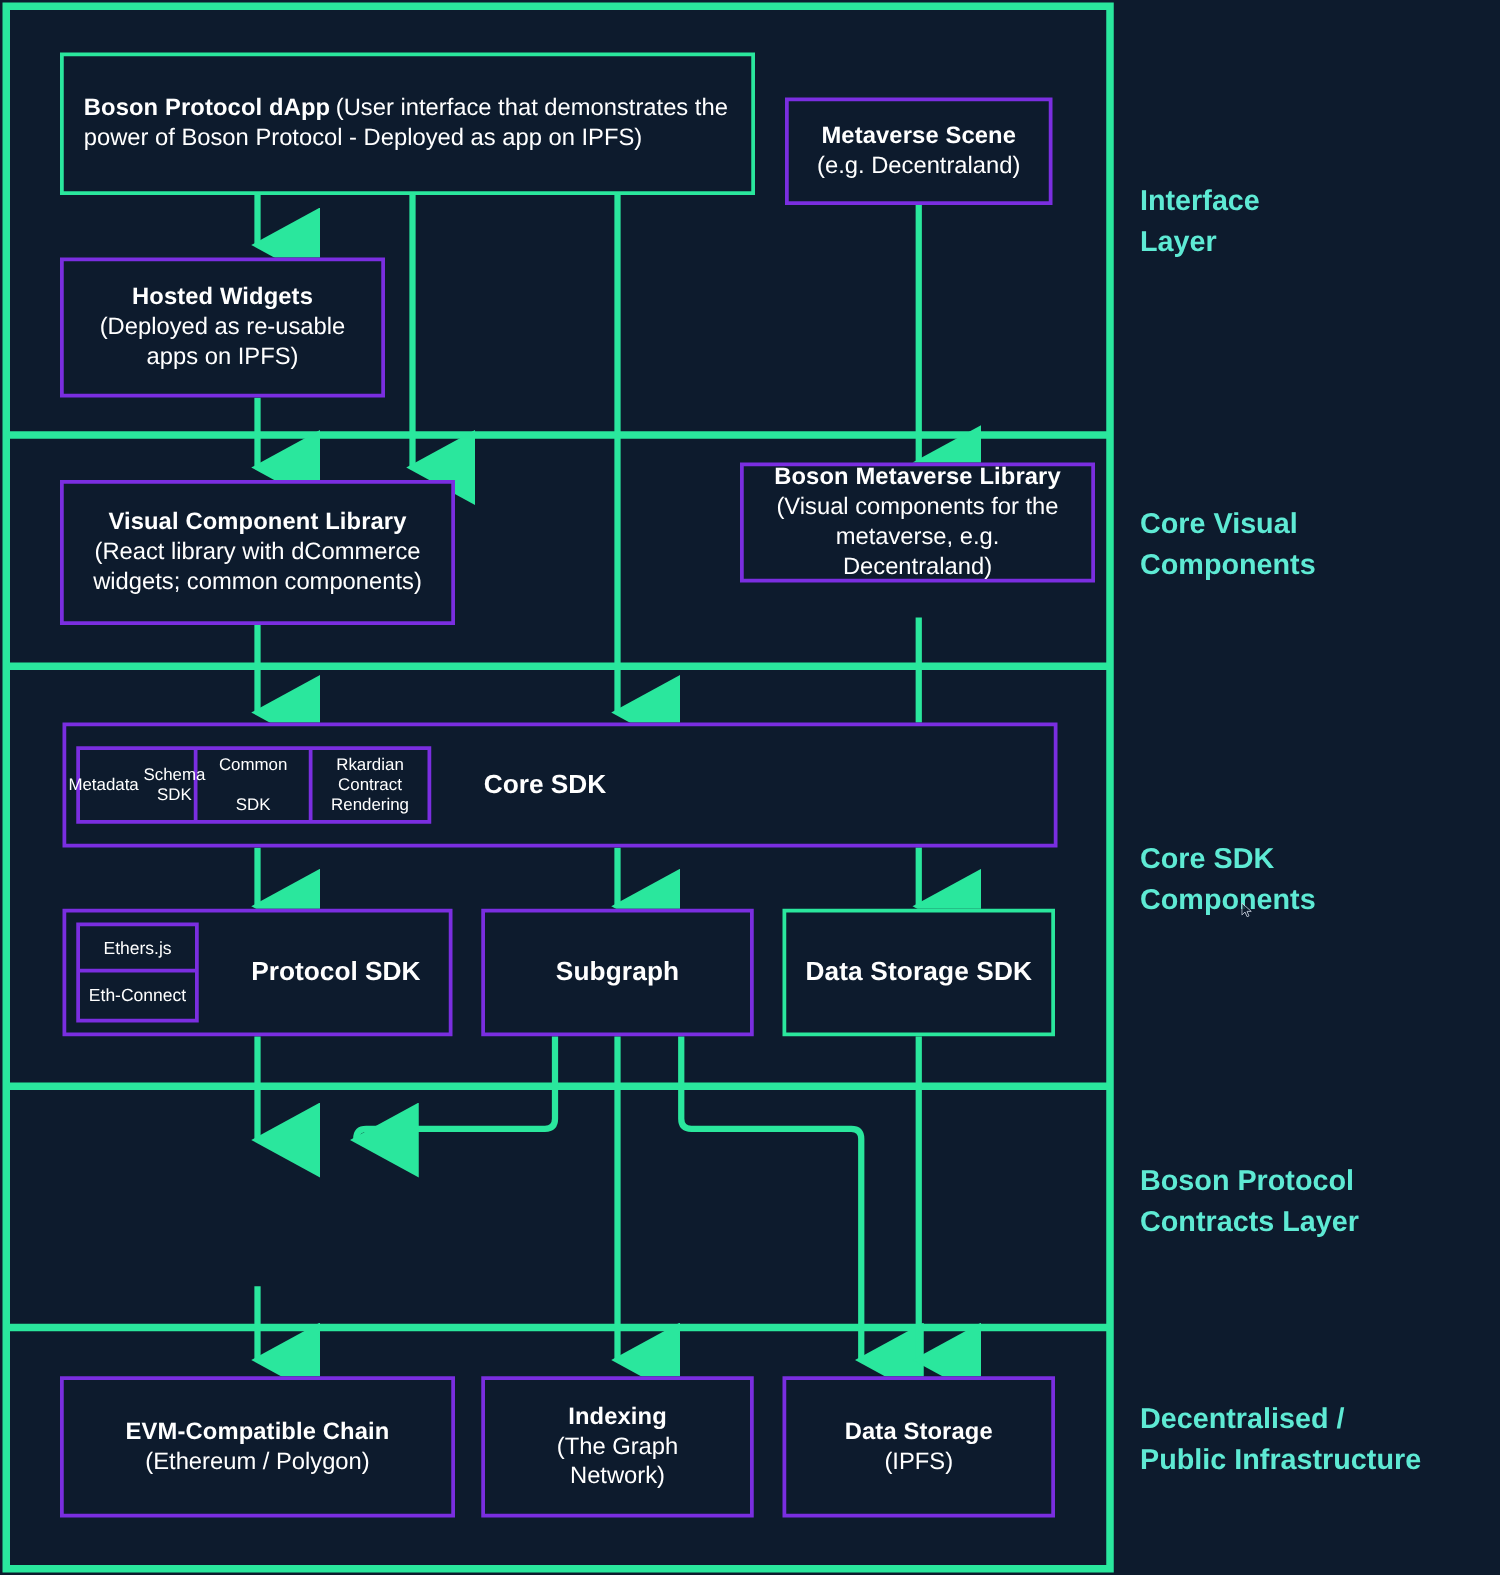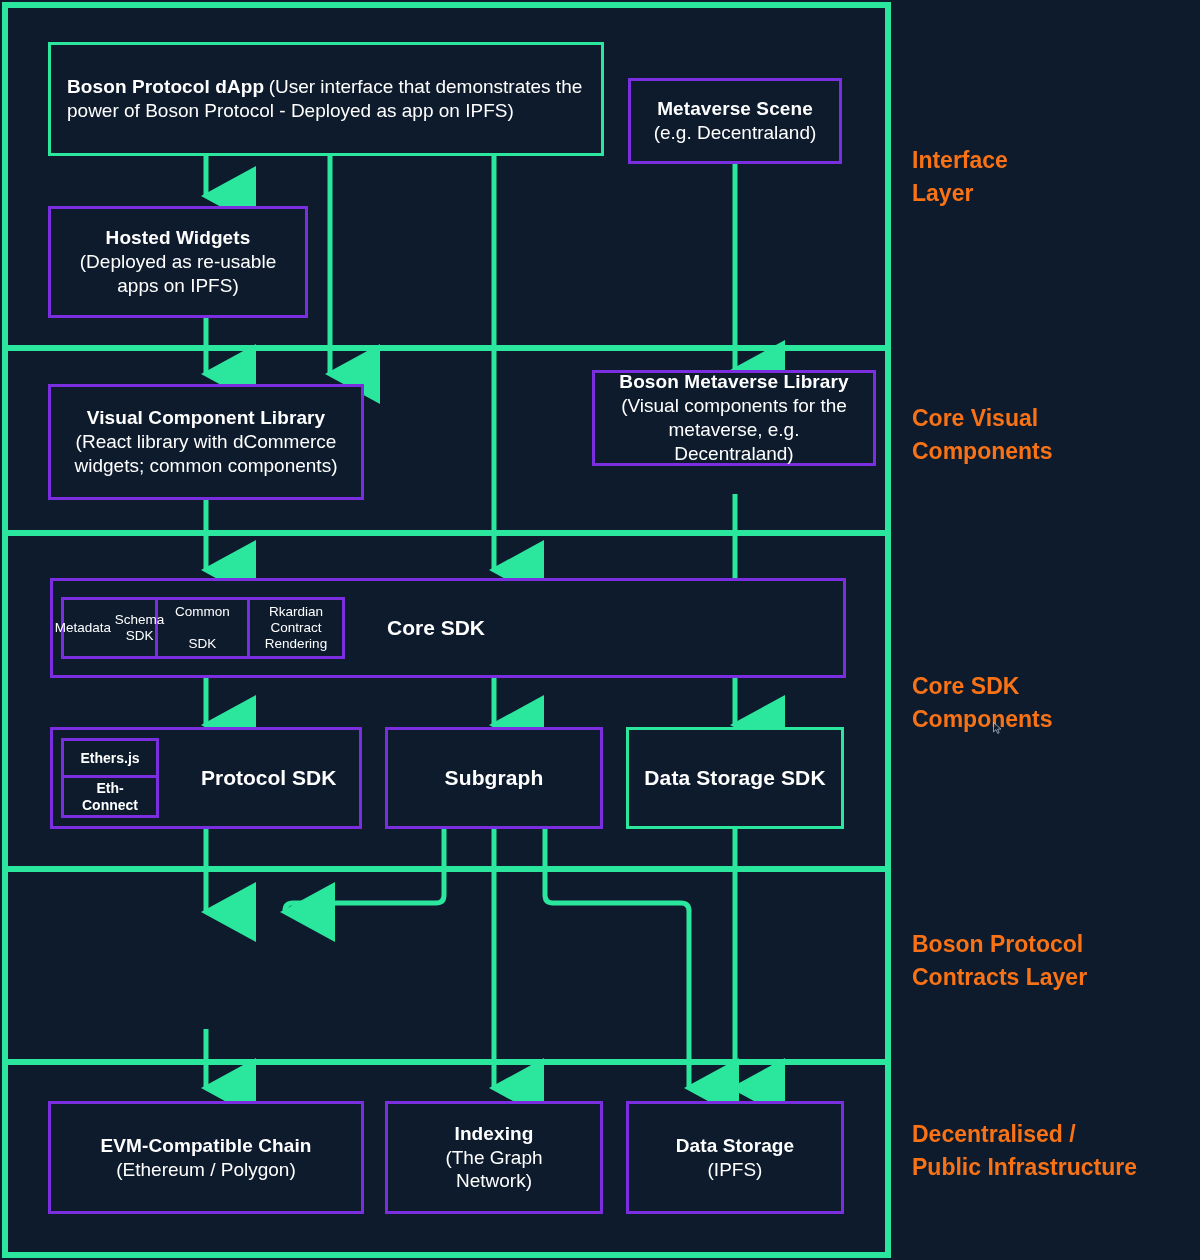--- a/index.html
+++ b/index.html
@@ -89,30 +89,30 @@
     font-size: 13.5px;
     line-height: 1.18;
     color: #ffffff;
     padding: 4px 6px;
     border-right: 3px solid #7a2ee0;
   }
   .chipgroup .chip:last-child { border-right: none; }
   .chipgroup.vert .chip {
     border-right: none;
     border-bottom: 3px solid #7a2ee0;
-    font-weight: bold;
+    font-weight: normal;
     font-size: 14px;
   }
   .chipgroup.vert .chip:last-child { border-bottom: none; }
 
   
   .layer-label {
     position: absolute;
     z-index: 3;
-    color: #f97316;
+    color: #5eead4;
     font-weight: bold;
     font-size: 23px;
     line-height: 1.42;
     left: 912px;
     width: 286px;
   }
 
   
   #cursor {
     position: absolute;

